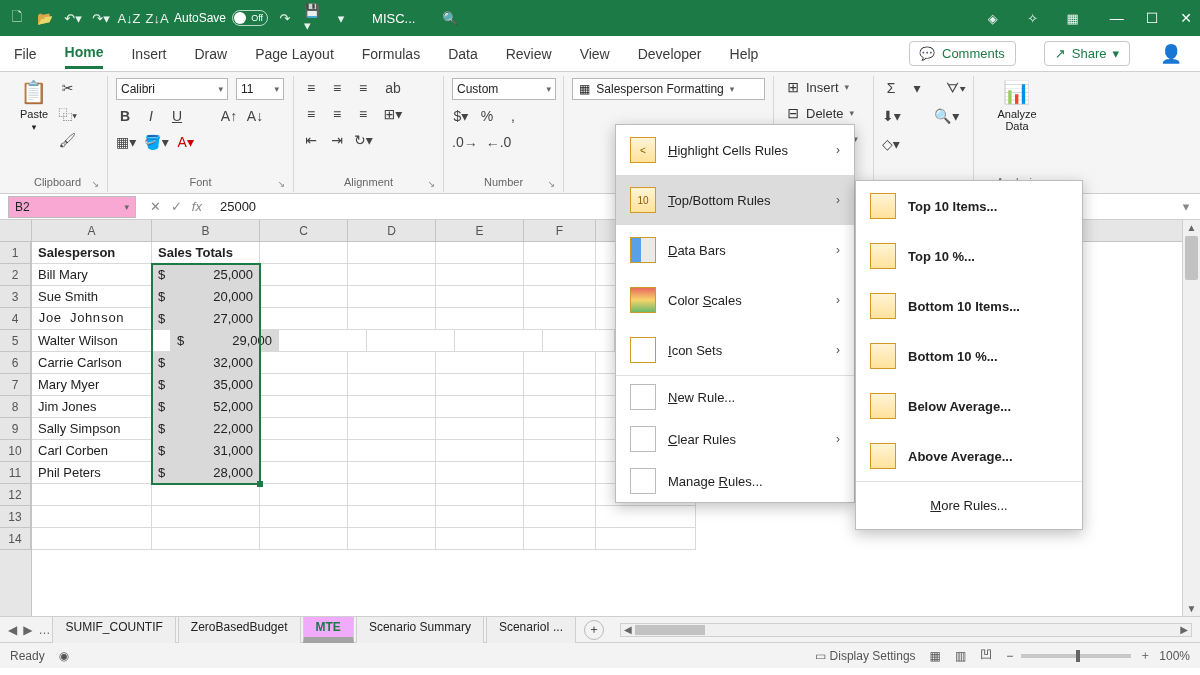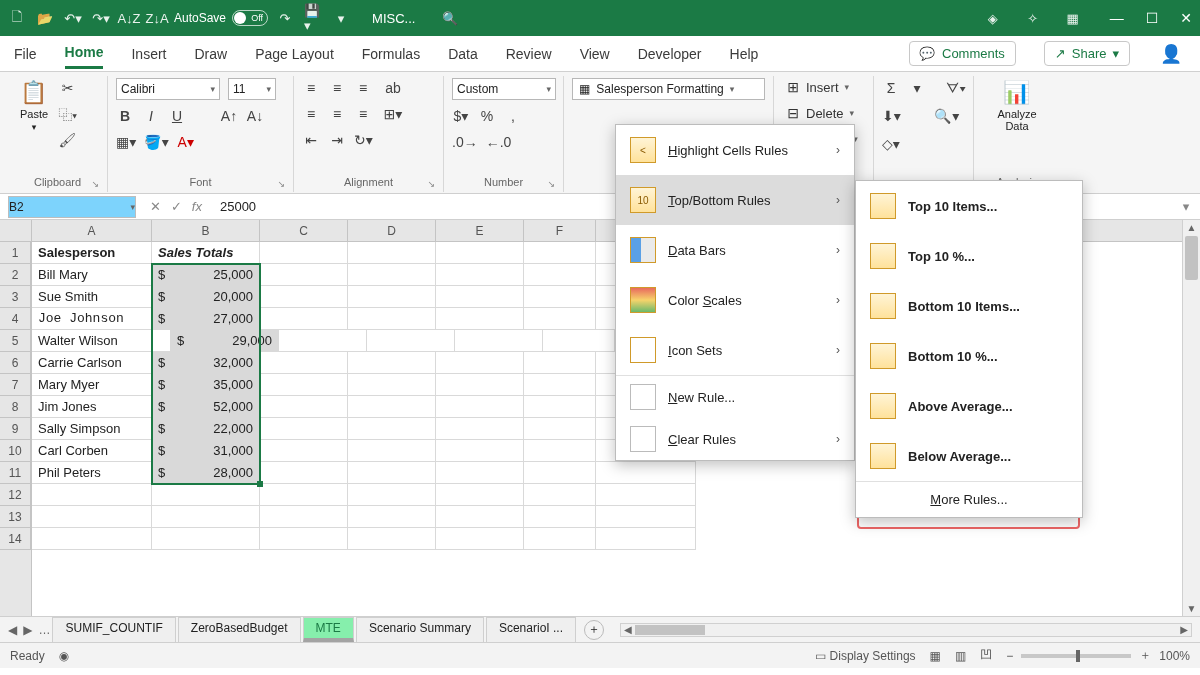--- a/index.html
+++ b/index.html
@@ -43,21 +43,21 @@
 .ribbtn-line { display: flex; align-items: center; gap: 4px; font-size: 13px; color: #333; cursor: pointer; padding: 1px 2px; }
 .ribbtn-line .ic { width: 18px; text-align: center; font-size: 14px; }
 .ribbtn-line .caret { font-size: 9px; color: #666; margin-left: 2px; }
 
 
 .cf-btn { border: 1px solid #b7b7b7; background: #fff; height: 22px; display: flex; align-items: center; gap: 6px; padding: 0 6px; font-size: 12px; cursor: pointer; }
 .cf-btn span.caret { font-size: 9px; color: #666; }
 
 
 .fxbar { height: 26px; display: flex; align-items: center; border-bottom: 1px solid #cfcfcf; }
-.namebox { width: 128px; height: 22px; margin: 0 4px 0 8px; border: 1px solid #bdbdbd; background: #7dd3fc; display: flex; align-items: center; padding: 0 0; font-size: 12px; }
+.namebox { width: 128px; height: 22px; margin: 0 4px 0 8px; border: 1px solid #bdbdbd; background: #f9a8d4; display: flex; align-items: center; padding: 0 6px; font-size: 12px; }
 .namebox .caret { margin-left: auto; font-size: 9px; color: #666; }
 .fx-icons { display: flex; gap: 10px; padding: 0 10px; color: #888; }
 .fx-icons span { cursor: pointer; }
 .fx-input { flex: 1; padding: 0 8px; font-size: 13px; }
 .fx-expand { width: 28px; text-align: center; color: #888; }
 
 
 .grid { position: relative; height: 396px; display: flex; }
 .rowhdrs { width: 32px; background: #e6e6e6; border-right: 1px solid #c4c4c4; }
 .colhdrs { height: 22px; background: #e6e6e6; border-bottom: 1px solid #c4c4c4; display: flex; }
@@ -77,21 +77,21 @@
 .gridbody { display: flex; flex: 1; }
 .scroll-v { width: 18px; background: #f0f0f0; border-left: 1px solid #d0d0d0; position: relative; }
 .scroll-v .thumb { position: absolute; left: 2px; right: 2px; top: 16px; height: 44px; background: #c2c2c2; border-radius: 2px; }
 .scroll-v .arr { position: absolute; left: 0; right: 0; text-align: center; font-size: 10px; color: #666; }
 
 
 .sheettabs { height: 26px; background: #f3f3f3; border-top: 1px solid #cfcfcf; display: flex; align-items: center; padding: 0 8px; gap: 2px; }
 .sheetnav { display: flex; gap: 6px; color: #666; font-size: 12px; align-items: center; }
 .sheetnav span { cursor: pointer; }
 .sheet { padding: 3px 12px; font-size: 12px; border: 1px solid #cfcfcf; border-bottom: none; background: #efefef; cursor: pointer; }
-.sheet.active { background: #86efac; color: #1b7a45; font-weight: 400; border-bottom: 4px solid #a3a3a3; }
+.sheet.active { background: #f0abfc; color: #1b7a45; font-weight: 700; border-bottom: 6px solid #a3a3a3; }
 .addsheet { width: 20px; height: 20px; border: 1px solid #bbb; border-radius: 50%; display: flex; align-items: center; justify-content: center; font-size: 12px; margin-left: 6px; cursor: pointer; }
 .hscroll { flex: 1; margin-left: 14px; height: 14px; background: #f0f0f0; border: 1px solid #d0d0d0; position: relative; }
 .hscroll .thumb { position: absolute; top: 1px; bottom: 1px; left: 14px; width: 70px; background: #c2c2c2; }
 .hscroll .arr { position: absolute; top: 0; bottom: 0; width: 14px; text-align: center; font-size: 10px; color: #666; line-height: 12px; }
 
 
 .status { height: 26px; background: #f3f3f3; border-top: 1px solid #cfcfcf; display: flex; align-items: center; padding: 0 10px; font-size: 12px; color: #555; gap: 14px; }
 .status-spacer { flex: 1; }
 .zoom { display: flex; align-items: center; gap: 8px; }
 .zoom-track { width: 110px; height: 4px; background: #c8c8c8; position: relative; }
@@ -107,21 +107,21 @@
 .mi.highlight { background: #dcdcdc; }
 .mi .micon { width: 26px; height: 26px; border: 1px solid #d09a2a; background: linear-gradient(#fff4d6,#ffe29b); display: flex; align-items: center; justify-content: center; font-size: 10px; color: #8a5a00; }
 .mi .micon.db { background: linear-gradient(to right,#5aa0e6 40%,#eaeaea 40%); }
 .mi .micon.cs { background: linear-gradient(#e86b5e,#f7d36b,#6bb96b); }
 .mi .micon.is { background: #fff; }
 .mi .micon.plain { background: #fff; border-color: #bbb; }
 .mi .lbl { flex: 1; }
 .mi .lbl u { text-decoration: underline; }
 .mi .chev { font-size: 12px; color: #555; }
 .menu2 .mi { font-weight: 700; }
-.menu2 .more { text-align: center; font-weight: 400; padding: 10px; cursor: pointer; border-top: 1px solid #e0e0e0; }
+.menu2 .more { text-align: center; font-weight: 400; padding: 16px; cursor: pointer; border-top: 1px solid #e0e0e0; }
 .callout { position: absolute; border: 2px solid #e66; border-radius: 4px; pointer-events: none; }
 </style>
 </head>
 <body>
 
 <div class="titlebar">
   <div class="qat">
     <span class="qat-btn">🗋</span>
     <span class="qat-btn">📂</span>
     <span class="qat-btn">↶▾</span>
@@ -187,21 +187,21 @@
         <span class="rbtn">⿻▾</span>
         <span class="rbtn">🖌</span>
       </div>
     </div>
     <div class="group-label"><span>Clipboard</span><span class="dlg">↘</span></div>
   </div>
 
   <div class="group" style="width:186px">
     <div class="rowset">
       <div class="btnrow">
-        <div class="dropdown" style="width:104px">
+        <div class="dropdown" style="width:112px">
             <span>Calibri</span>
             <span class="dd-caret">▾</span>
           </div>
         <div class="dropdown" style="width:48px">
             <span>11</span>
             <span class="dd-caret">▾</span>
           </div>
       </div>
       <div class="btnrow">
         <span class="rbtn" style="font-weight:700">B</span>
@@ -364,21 +364,21 @@
           <div class="rh">9</div>
           <div class="rh">10</div>
           <div class="rh">11</div>
           <div class="rh">12</div>
           <div class="rh">13</div>
           <div class="rh">14</div>
         </div>
       <div class="cells" id="cells" style="flex:1;position:relative">
           <div class="cellrow">
             <div class="cell header" style="width: 120px;">Salesperson</div>
-            <div class="cell header" style="width: 108px; font-style: italic;">Sales Totals</div>
+            <div class="cell header" style="width: 108px;">Sales Totals</div>
             <div class="cell " style="width: 88px;"></div>
             <div class="cell " style="width: 88px;"></div>
             <div class="cell " style="width: 88px;"></div>
             <div class="cell " style="width: 72px;"></div>
             <div class="cell " style="width: 100px;"></div>
           </div>
           <div class="cellrow">
             <div class="cell " style="width: 120px;">Bill Mary</div>
             <div class="cell sel-range money" style="width: 108px;">
               <span class="cur">$</span>
@@ -604,41 +604,45 @@
     </div>
     <div class="mi small sep-top">
       <div class="micon plain"></div>
       <div class="lbl"><u>N</u>ew Rule...</div>
     </div>
     <div class="mi small">
       <div class="micon plain"></div>
       <div class="lbl"><u>C</u>lear Rules</div>
       <div class="chev">›</div>
     </div>
+    <div class="mi small">
+      <div class="micon plain"></div>
+      <div class="lbl">Manage <u>R</u>ules...</div>
+    </div>
   </div>
 <div class="menu menu2" id="tb-menu">
     <div class="mi">
       <div class="micon"></div>
       <div class="lbl">Top 10 Items...</div>
     </div>
     <div class="mi">
       <div class="micon"></div>
       <div class="lbl">Top 10 %...</div>
     </div>
     <div class="mi">
       <div class="micon"></div>
       <div class="lbl">Bottom 10 Items...</div>
     </div>
     <div class="mi">
       <div class="micon"></div>
       <div class="lbl">Bottom 10 %...</div>
     </div>
     <div class="mi">
       <div class="micon"></div>
+      <div class="lbl">Below Average...</div>
+    </div>
+    <div class="mi">
+      <div class="micon"></div>
       <div class="lbl">Above Average...</div>
     </div>
-    <div class="mi">
-      <div class="micon"></div>
-      <div class="lbl">Below Average...</div>
-    </div>
     <div class="more"><u>M</u>ore Rules...</div>
   </div>
 <div class="callout" style="left:857px;top:479px;width:223px;height:50px"></div>
 
 </body></html>

